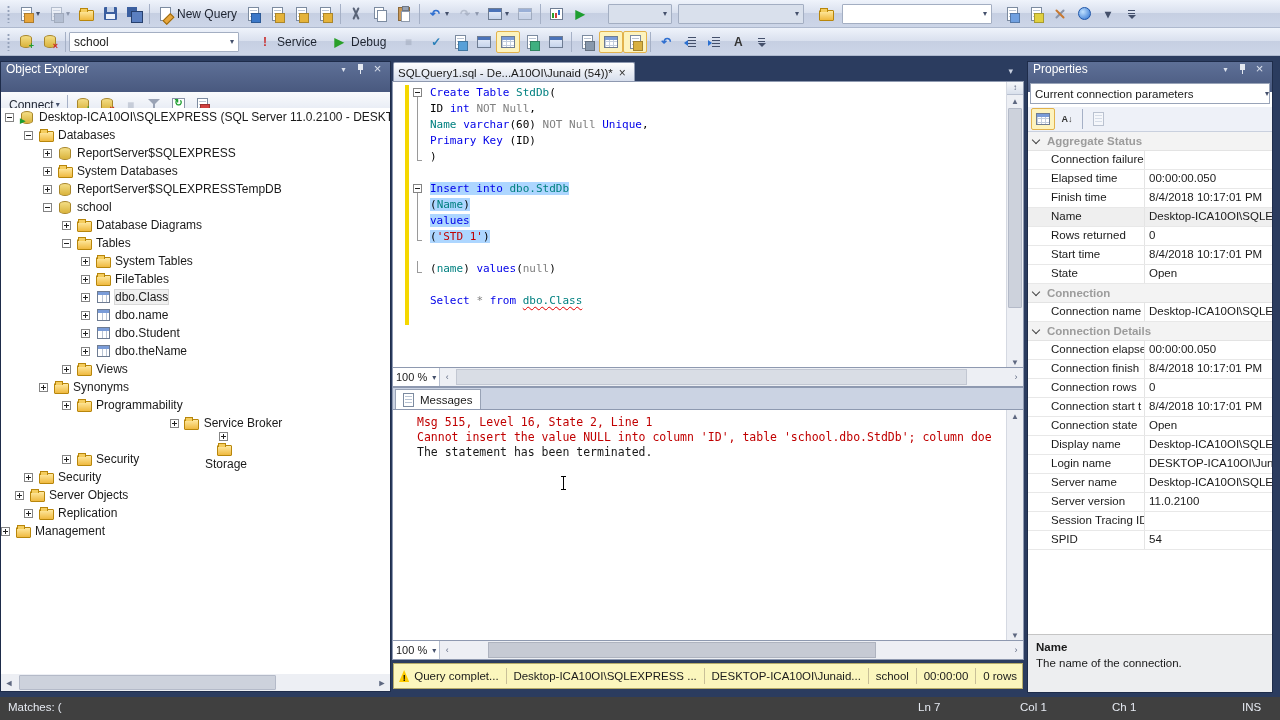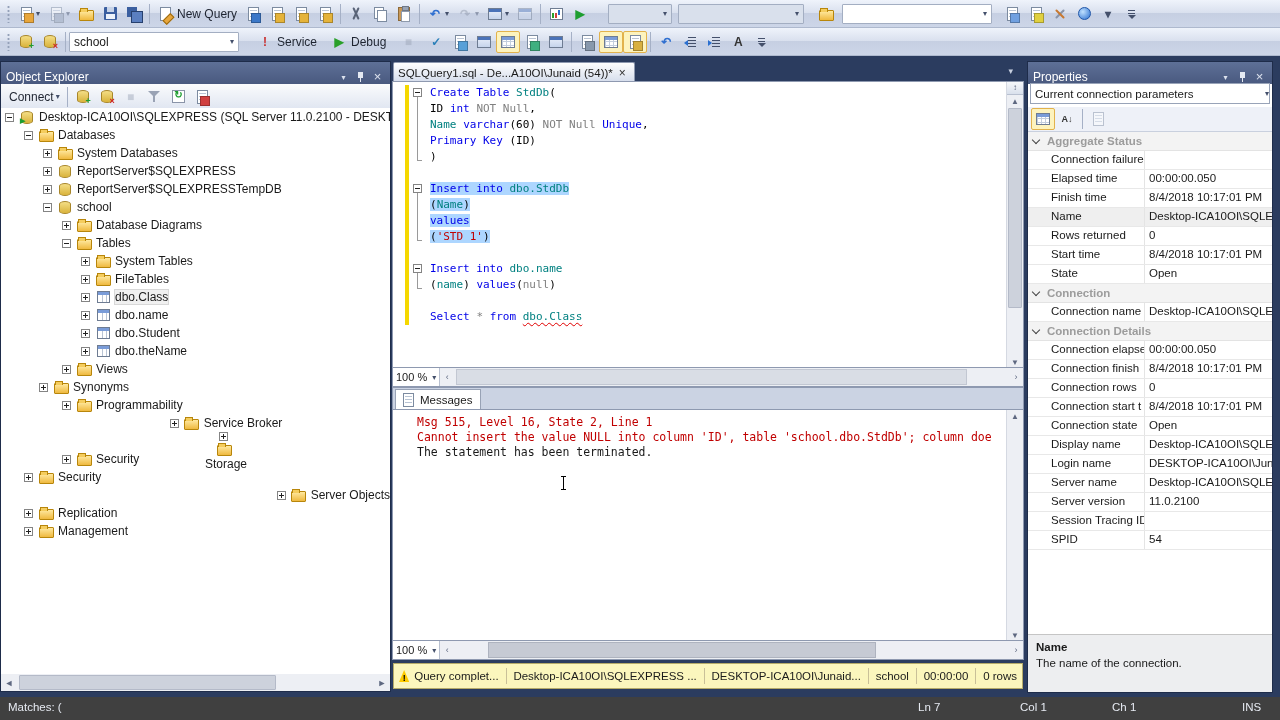--- a/index.html
+++ b/index.html
@@ -75,21 +75,21 @@
 .fnl{width:13px;height:13px;position:relative}
 .fnl::before{content:'';position:absolute;left:0;top:1px;border-left:6px solid transparent;border-right:6px solid transparent;border-top:6px solid #9AA3B5}
 .fnl::after{content:'';position:absolute;left:5px;top:6px;width:2px;height:6px;background:#9AA3B5}
 .rfr{width:13px;height:13px;border:1px solid #8A94A8;background:#fff;position:relative}
 .rfr::after{content:'↻';position:absolute;left:1px;top:-2px;font-size:10px;color:#1E9E30;font-weight:bold}
 .pin{width:10px;height:12px;position:relative}
 .pin::before{content:'';position:absolute;left:2px;top:1px;width:5px;height:6px;background:#E4E9F2}
 .pin::after{content:'';position:absolute;left:4px;top:7px;width:1px;height:4px;background:#E4E9F2}
 
 .panel{position:absolute;background:#fff;box-shadow:0 0 0 1px #1E2C4A}
-.ptitle{height:22px;background:linear-gradient(#5E7097,#49597F);color:#fff;display:flex;align-items:flex-end;padding:0 5px;font-size:12px}
+.ptitle{height:30px;background:linear-gradient(#5E7097,#49597F);color:#fff;display:flex;align-items:flex-start;padding:0 5px;font-size:12px}
 .ptitle .sp{flex:1}
 .pbtn{display:inline-flex;align-items:center;justify-content:center;width:15px;height:14px;margin-left:2px;color:#DCE2EE}
 .pbtn .caret{font-size:8px}
 .pbtn .x{font-size:13px;line-height:12px}
 
 #oe{left:1px;top:62px;width:389px;height:629px}
 #oe-connectbar{height:26px;background:linear-gradient(#FAFBFD,#E0E6F1);border-bottom:1px solid #C3CBDB;display:flex;align-items:center;padding:0 4px}
 #oe-connectbar .titem{height:21px}
 #oe-tree{position:absolute;top:46px;left:0;right:0;bottom:17px;overflow:hidden;background:#fff}
 .trow{height:18px;display:flex;align-items:center;white-space:nowrap}
@@ -505,30 +505,30 @@
       <div class="trow" style="padding-left: 23px;">
         <span class="exp"></span>
         <span class="tic">
           <span class="fold"></span>
         </span>
         <span class="tlbl">Databases</span>
       </div>
       <div class="trow" style="padding-left: 42px;">
         <span class="exp plus"></span>
         <span class="tic">
+          <span class="db"></span>
+        </span>
+        <span class="tlbl">ReportServer$SQLEXPRESS</span>
+      </div>
+      <div class="trow" style="padding-left: 42px;">
+        <span class="exp plus"></span>
+        <span class="tic">
           <span class="fold"></span>
         </span>
         <span class="tlbl">System Databases</span>
-      </div>
-      <div class="trow" style="padding-left: 42px;">
-        <span class="exp plus"></span>
-        <span class="tic">
-          <span class="db"></span>
-        </span>
-        <span class="tlbl">ReportServer$SQLEXPRESS</span>
       </div>
       <div class="trow" style="padding-left: 42px;">
         <span class="exp plus"></span>
         <span class="tic">
           <span class="db"></span>
         </span>
         <span class="tlbl">ReportServer$SQLEXPRESSTempDB</span>
       </div>
       <div class="trow" style="padding-left: 42px;">
         <span class="exp"></span>
@@ -635,35 +635,35 @@
         </span>
         <span class="tlbl">Security</span>
       </div>
       <div class="trow" style="padding-left: 23px;">
         <span class="exp plus"></span>
         <span class="tic">
           <span class="fold"></span>
         </span>
         <span class="tlbl">Security</span>
       </div>
-      <div class="trow" style="padding-left: 32px; justify-content: flex-end;">
+      <div class="trow" style="padding-left: 14px;">
         <span class="exp plus"></span>
         <span class="tic">
           <span class="fold"></span>
         </span>
         <span class="tlbl">Server Objects</span>
       </div>
       <div class="trow" style="padding-left: 23px;">
         <span class="exp plus"></span>
         <span class="tic">
           <span class="fold"></span>
         </span>
         <span class="tlbl">Replication</span>
       </div>
-      <div class="trow" style="padding-left: 23px;">
+      <div class="trow" style="">
         <span class="exp plus"></span>
         <span class="tic">
           <span class="fold"></span>
         </span>
         <span class="tlbl">Management</span>
       </div>
     </div>
   <div class="hscroll">
     <span class="arr">◄</span>
     <span class="track">
@@ -688,21 +688,20 @@
         <div class="cl"><span class="fmark"><span class="fline"></span></span><span class="ct"><span class="tk-n">ID </span><span class="tk-k">int</span><span class="tk-n"> </span><span class="tk-g">NOT Null</span><span class="tk-n">,</span></span></div>
         <div class="cl"><span class="fmark"><span class="fline"></span></span><span class="ct"><span class="tk-t">Name</span><span class="tk-n"> </span><span class="tk-k">varchar</span><span class="tk-n">(60) </span><span class="tk-g">NOT Null </span><span class="tk-k">Unique</span><span class="tk-n">,</span></span></div>
         <div class="cl"><span class="fmark"><span class="fline"></span></span><span class="ct"><span class="tk-k">Primary Key </span><span class="tk-n">(ID)</span></span></div>
         <div class="cl"><span class="fmark"><span class="fend"></span></span><span class="ct"><span class="tk-n">)</span></span></div>
         <div class="cl"><span class="ct"></span></div>
         <div class="cl"><span class="fmark fstart"><span class="fbox"></span></span><span class="ct sel"><span class="tk-k">Insert into</span><span class="tk-n"> </span><span class="tk-t">dbo.StdDb</span></span></div>
         <div class="cl"><span class="fmark"><span class="fline"></span></span><span class="ct sel"><span class="tk-n">(</span><span class="tk-t">Name</span><span class="tk-n">)</span></span></div>
         <div class="cl"><span class="fmark"><span class="fline"></span></span><span class="ct sel"><span class="tk-k">values</span></span></div>
         <div class="cl"><span class="fmark"><span class="fend"></span></span><span class="ct sel"><span class="tk-n">(</span><span class="tk-s">'STD 1'</span><span class="tk-n">)</span></span></div>
         <div class="cl"><span class="ct"></span></div>
-        <div class="cl"><span class="fmark fstart"><span class="fbox"></span></span><span class="ct"><span class="tk-k">Insert into</span><span class="tk-n"> </span><span class="tk-t">dbo.name</span></span></div>
         <div class="cl"><span class="fmark"><span class="fend"></span></span><span class="ct"><span class="tk-n">(</span><span class="tk-t">name</span><span class="tk-n">) </span><span class="tk-k">values</span><span class="tk-n">(</span><span class="tk-g">null</span><span class="tk-n">)</span></span></div>
         <div class="cl"><span class="ct"></span></div>
         <div class="cl"><span class="ct"><span class="tk-k">Select</span><span class="tk-n"> </span><span class="tk-g">*</span><span class="tk-n"> </span><span class="tk-k">from</span><span class="tk-n"> </span><span class="tk-t sq">dbo.Class</span></span></div>
       </div>
   </div>
   <div class="vscroll" id="ed-vs">
     <span class="split">↕</span>
     <span class="up" style="top:15px">▲</span>
     <span class="vthumb" style="top:26px;height:200px"></span>
     <span class="dn">▼</span>

